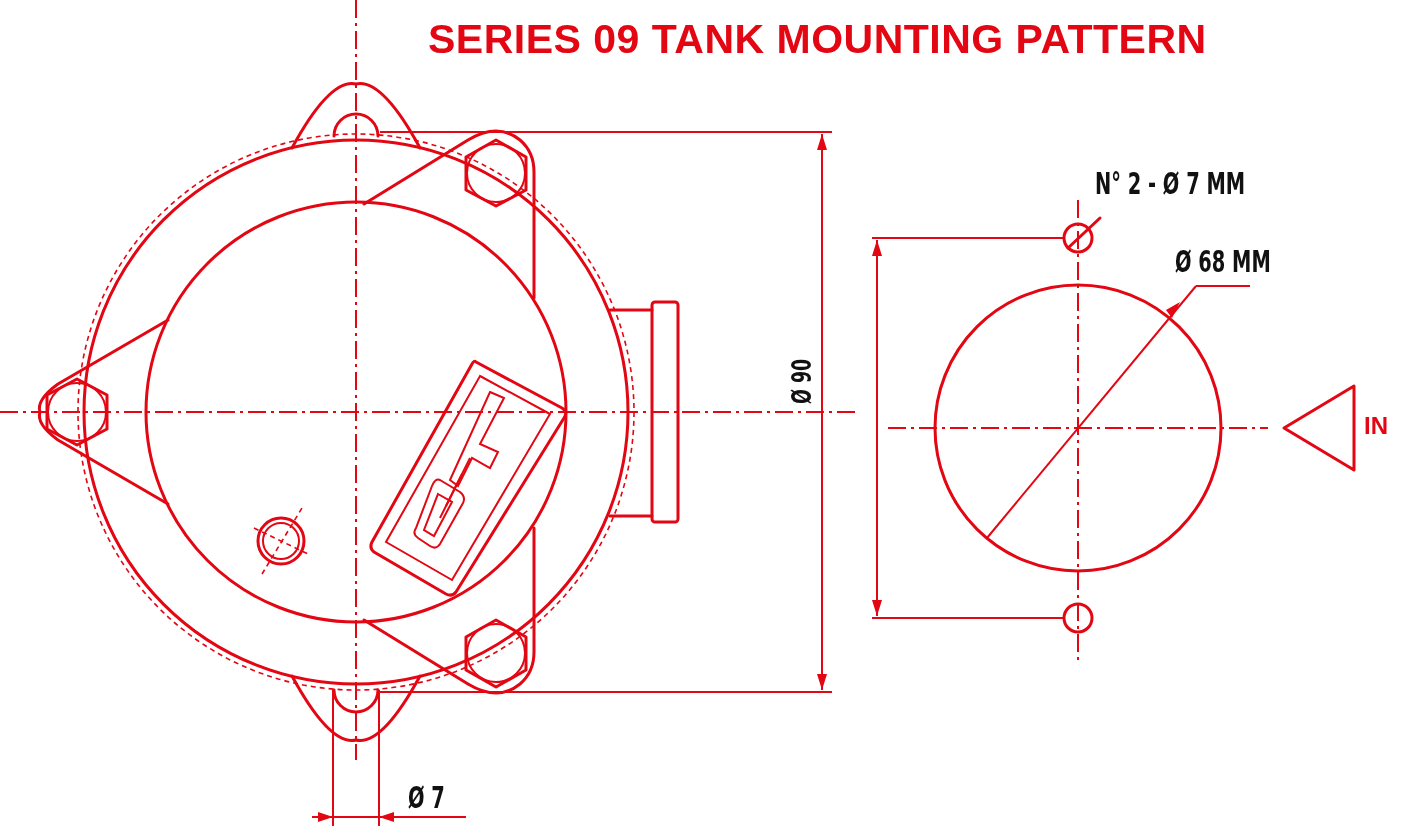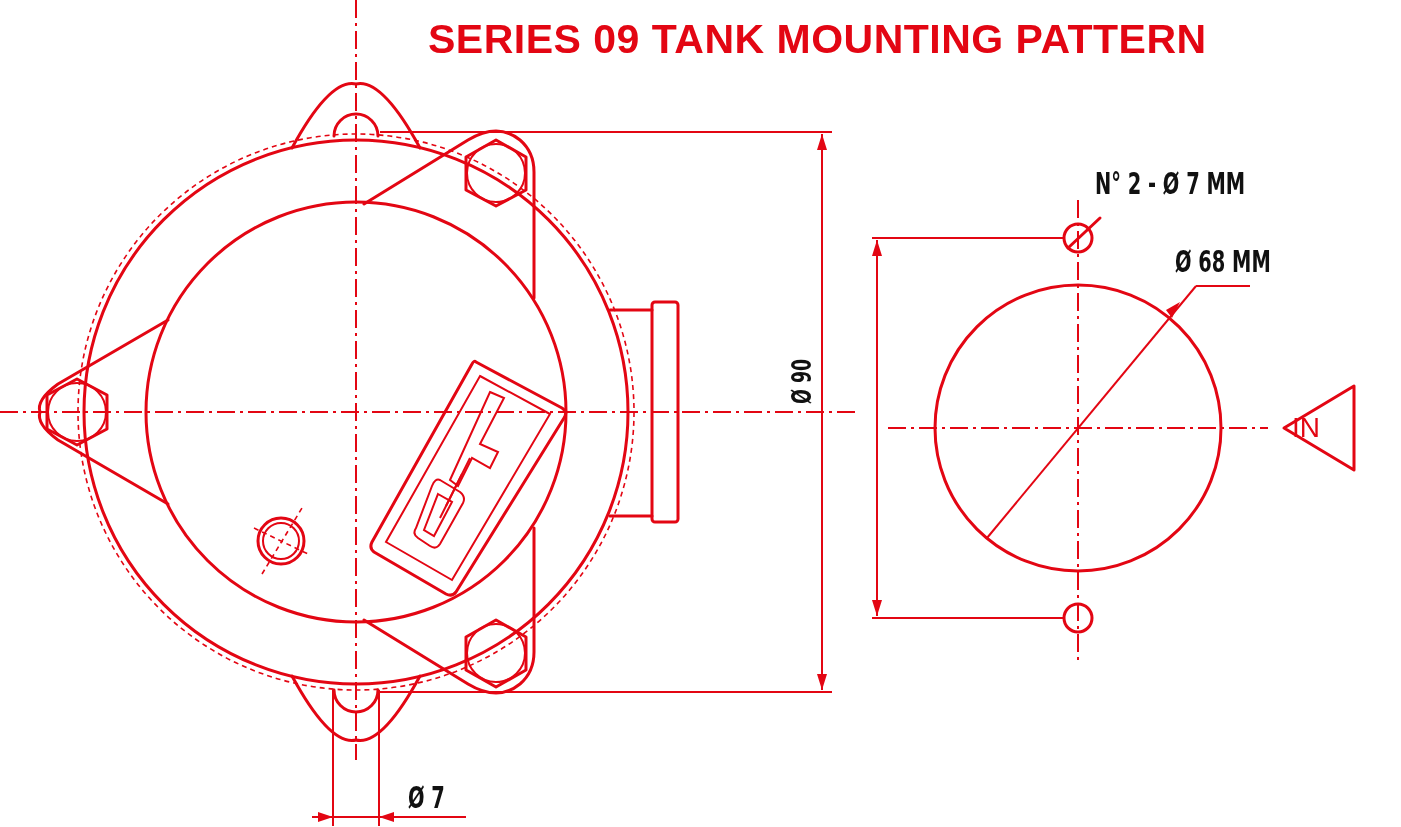--- a/index.html
+++ b/index.html
@@ -11,21 +11,21 @@
     font-size: 41px; color: #e30613; letter-spacing: 0.5px; white-space: nowrap;
   }
   .dim-label {
     position: absolute; font-family: "DejaVu Sans Condensed", "DejaVu Sans", sans-serif;
     font-weight: bold; color: #111111; white-space: nowrap; transform-origin: left top;
   }
   .lbl-holes { left: 1095px; top: 166px; font-size: 30px; transform: scaleX(0.72); }
   .lbl-d68 { left: 1175px; top: 244px; font-size: 30px; transform: scaleX(0.72); }
   .lbl-d7 { left: 408px; top: 780px; font-size: 30px; transform: scaleX(0.72); }
   .lbl-d90 { left: 786px; top: 404px; font-size: 27px; transform: rotate(-90deg) scaleX(0.72); transform-origin: left top; }
-  .lbl-in { position: absolute; left: 1292px; top: 412px; font-size: 28px; font-weight: normal; color: #e30613; font-family: "Liberation Sans", sans-serif; }
+  .lbl-in { position: absolute; left: 1364px; top: 412px; font-size: 24px; font-weight: bold; color: #e30613; font-family: "Liberation Sans", sans-serif; }
   svg .s { fill: none; stroke: #e30613; stroke-width: 3; stroke-linejoin: round; stroke-linecap: round; }
   svg .t { fill: none; stroke: #e30613; stroke-width: 2; }
   svg .c { fill: none; stroke: #e30613; stroke-width: 2; stroke-dasharray: 18 5 3 5; }
   svg .d { fill: none; stroke: #e30613; stroke-width: 1.6; stroke-dasharray: 5 4; }
   svg .a { fill: #e30613; stroke: none; }
 </style>
 </head>
 <body>
 
 <div class="title">SERIES 09 TANK MOUNTING PATTERN</div>

